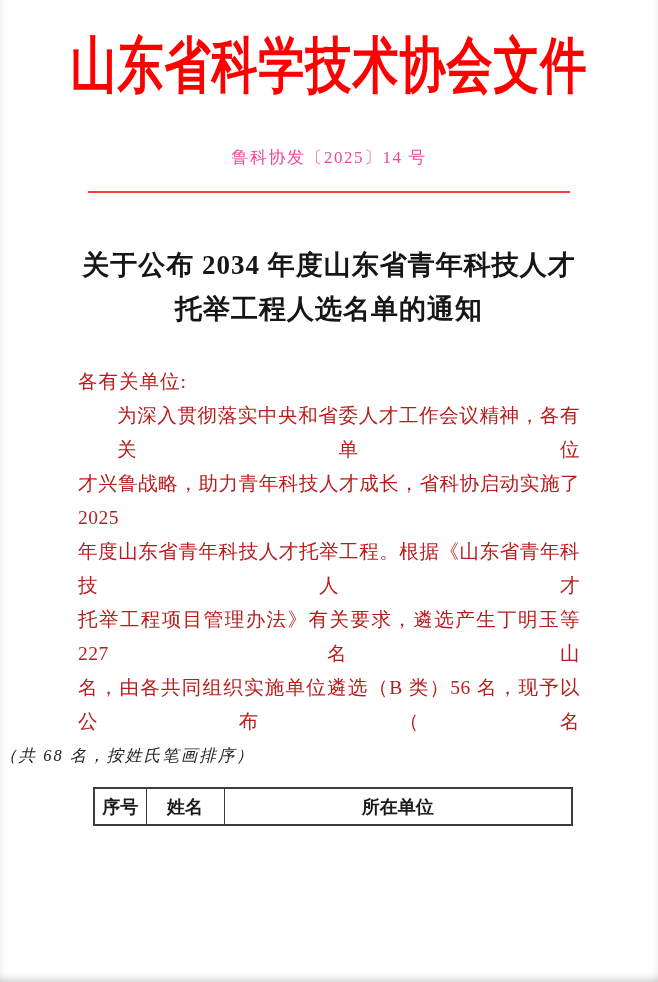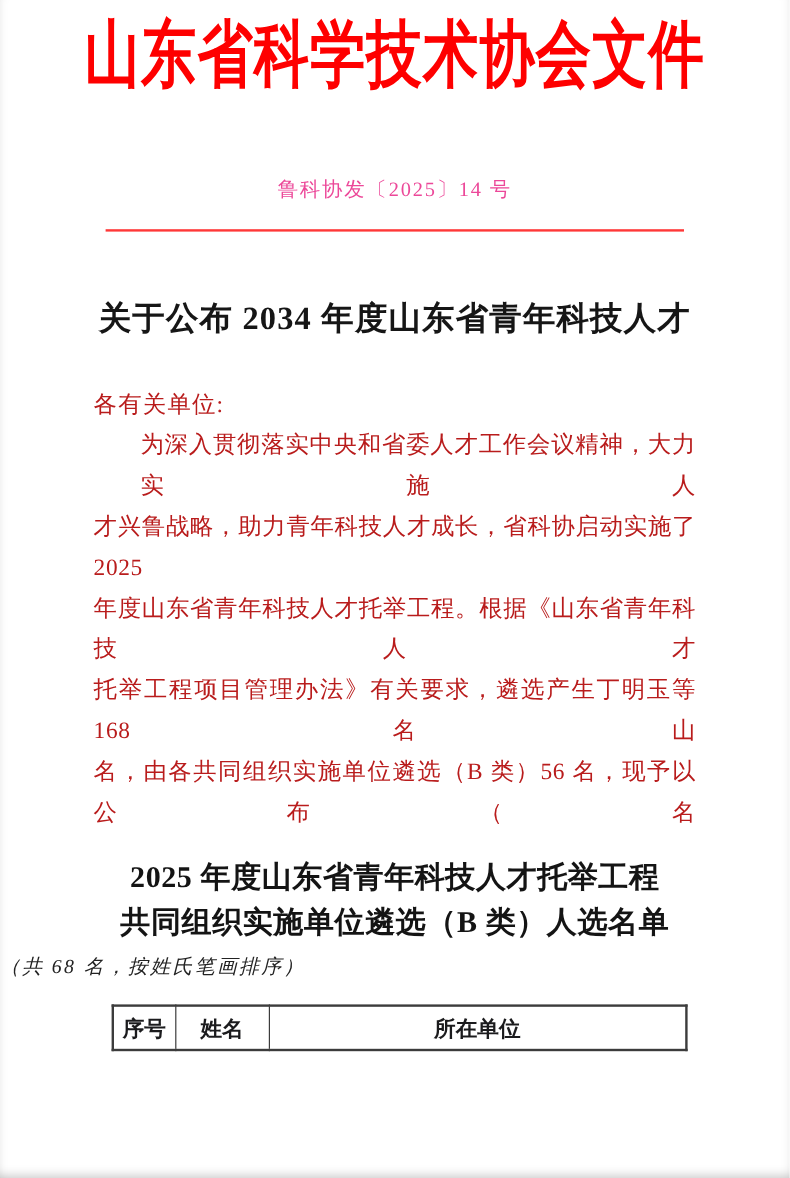--- a/index.html
+++ b/index.html
@@ -11,21 +11,21 @@
     background: #ffffff;
     overflow: hidden;
     font-family: "Liberation Serif", "DejaVu Serif", serif;
     color: #212121;
     box-shadow:
       inset 0 -9px 9px -7px rgba(0,0,0,0.22),
       inset 7px 0 9px -8px rgba(0,0,0,0.10),
       inset -7px 0 9px -8px rgba(0,0,0,0.10);
   }
   .header-wrap {
-    padding-top: 12px;
+    padding-top: 32px;
     height: 112px;
     overflow: visible;
   }
   .header-title {
     text-align: center;
     font-size: 46px;
     font-weight: 900;
     color: #fe0000;
     white-space: nowrap;
     line-height: 1.12;
@@ -123,36 +123,33 @@
   <div class="header-wrap">
     <div class="header-title">山东省科学技术协会文件</div>
   </div>
 
   <div class="doc-number">鲁科协发〔2025〕14 号</div>
 
   <div class="red-rule"></div>
 
   <div class="notice-title">
     <div>关于公布 2034 年度山东省青年科技人才</div>
+    <div>托举工程人选名单的通知</div>
   </div>
 
   <div class="body-block">
     <div class="salutation">各有关单位:</div>
-    <div class="body-line indent">为深入贯彻落实中央和省委人才工作会议精神，大力实施人</div>
+    <div class="body-line indent">为深入贯彻落实中央和省委人才工作会议精神，各有关单位</div>
     <div class="body-line">才兴鲁战略，助力青年科技人才成长，省科协启动实施了 2025</div>
     <div class="body-line">年度山东省青年科技人才托举工程。根据《山东省青年科技人才</div>
-    <div class="body-line">托举工程项目管理办法》有关要求，遴选产生丁明玉等 168 名山</div>
+    <div class="body-line">托举工程项目管理办法》有关要求，遴选产生丁明玉等 227 名山</div>
     <div class="body-line">名，由各共同组织实施单位遴选（B 类）56 名，现予以公布（名</div>
   </div>
 
 
-  <div class="att-title">
-    <div>2025 年度山东省青年科技人才托举工程</div>
-    <div>共同组织实施单位遴选（B 类）人选名单</div>
-  </div>
 
   <div class="att-subtitle">（共 68 名，按姓氏笔画排序）</div>
 
   <table class="doc-table">
     <colgroup>
       <col class="col-no">
       <col class="col-name">
       <col>
     </colgroup>
     <thead>

